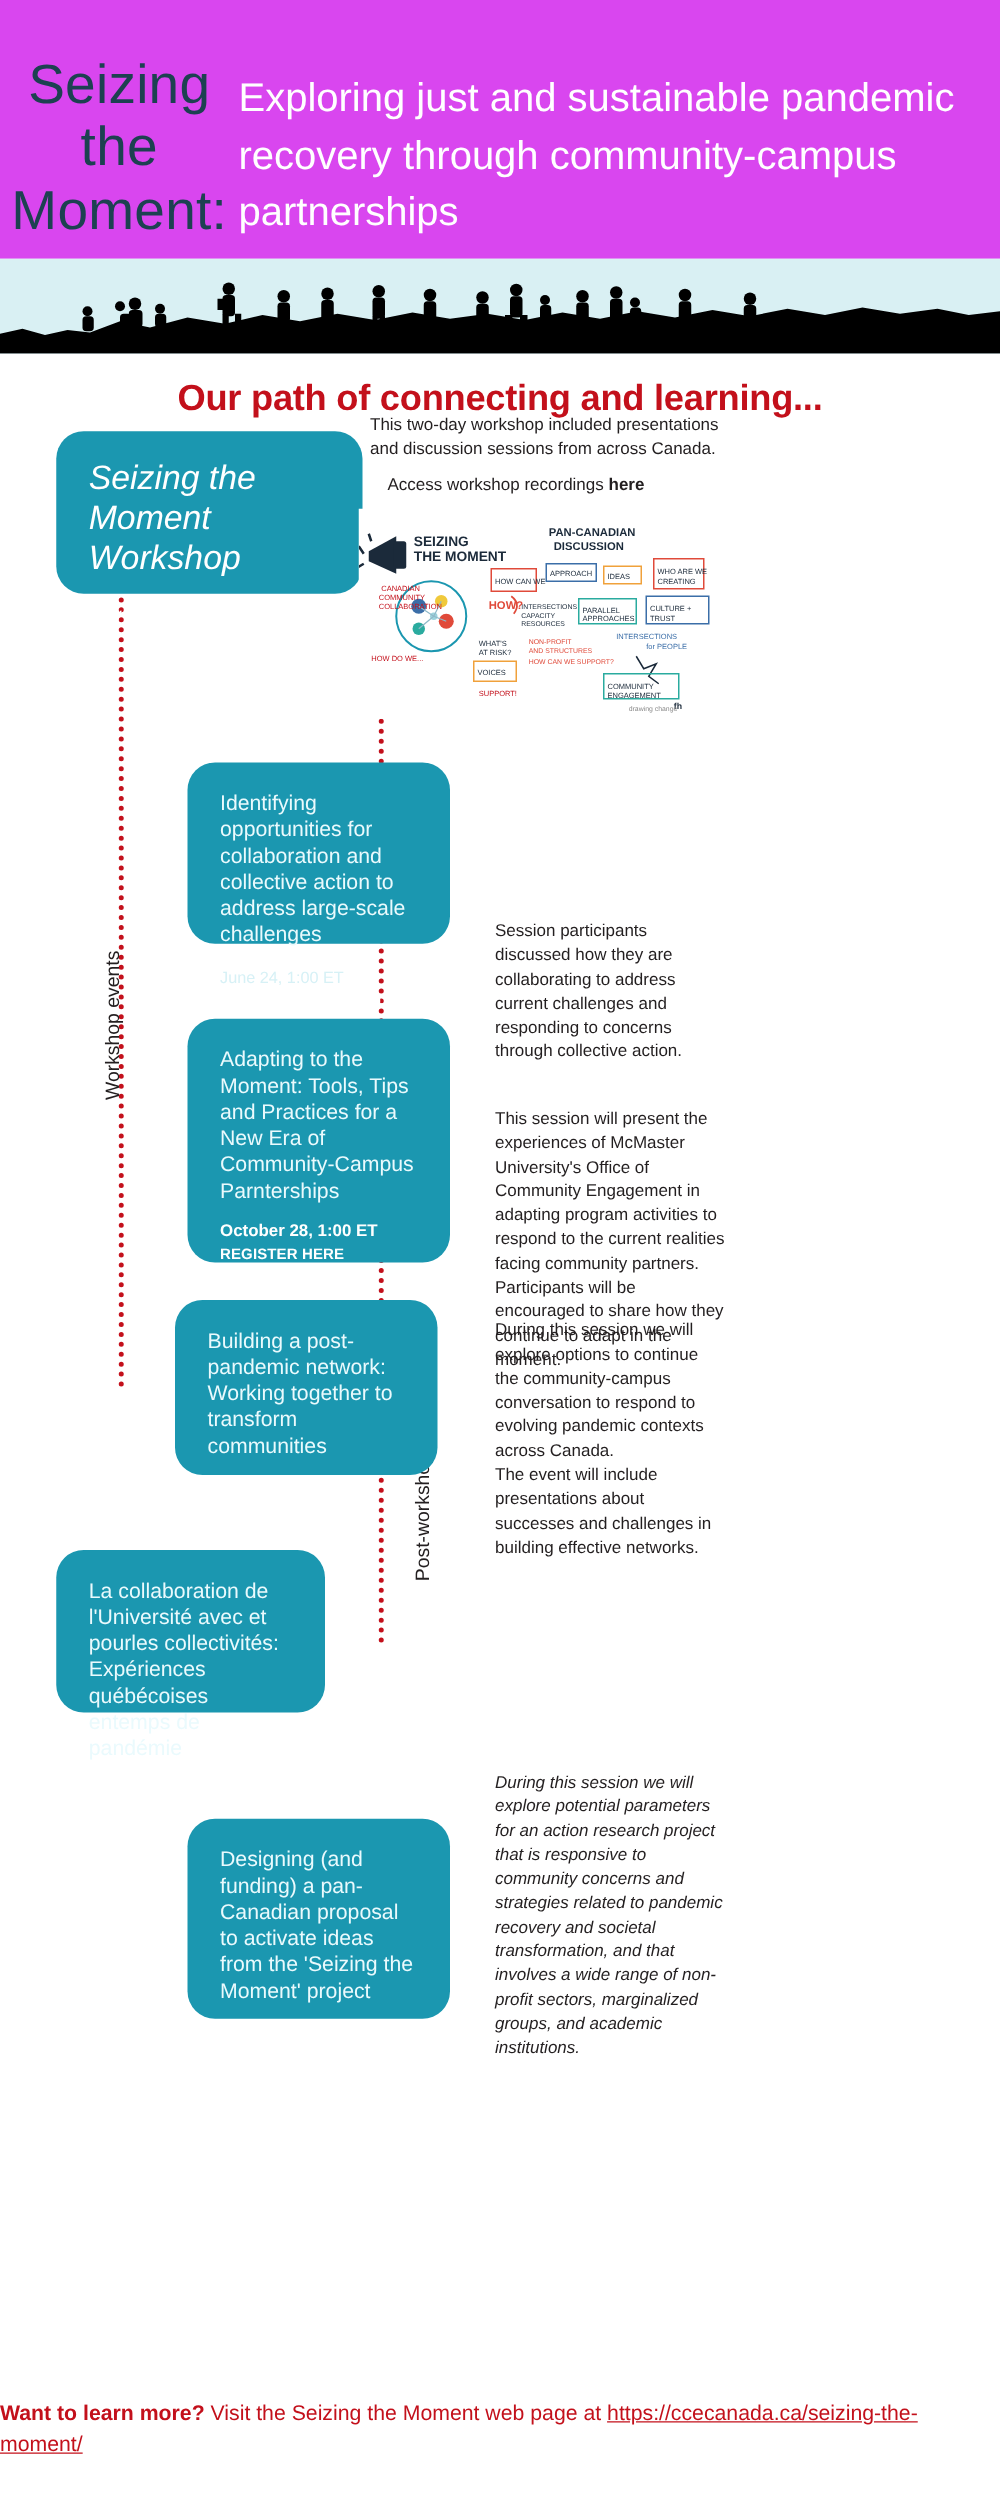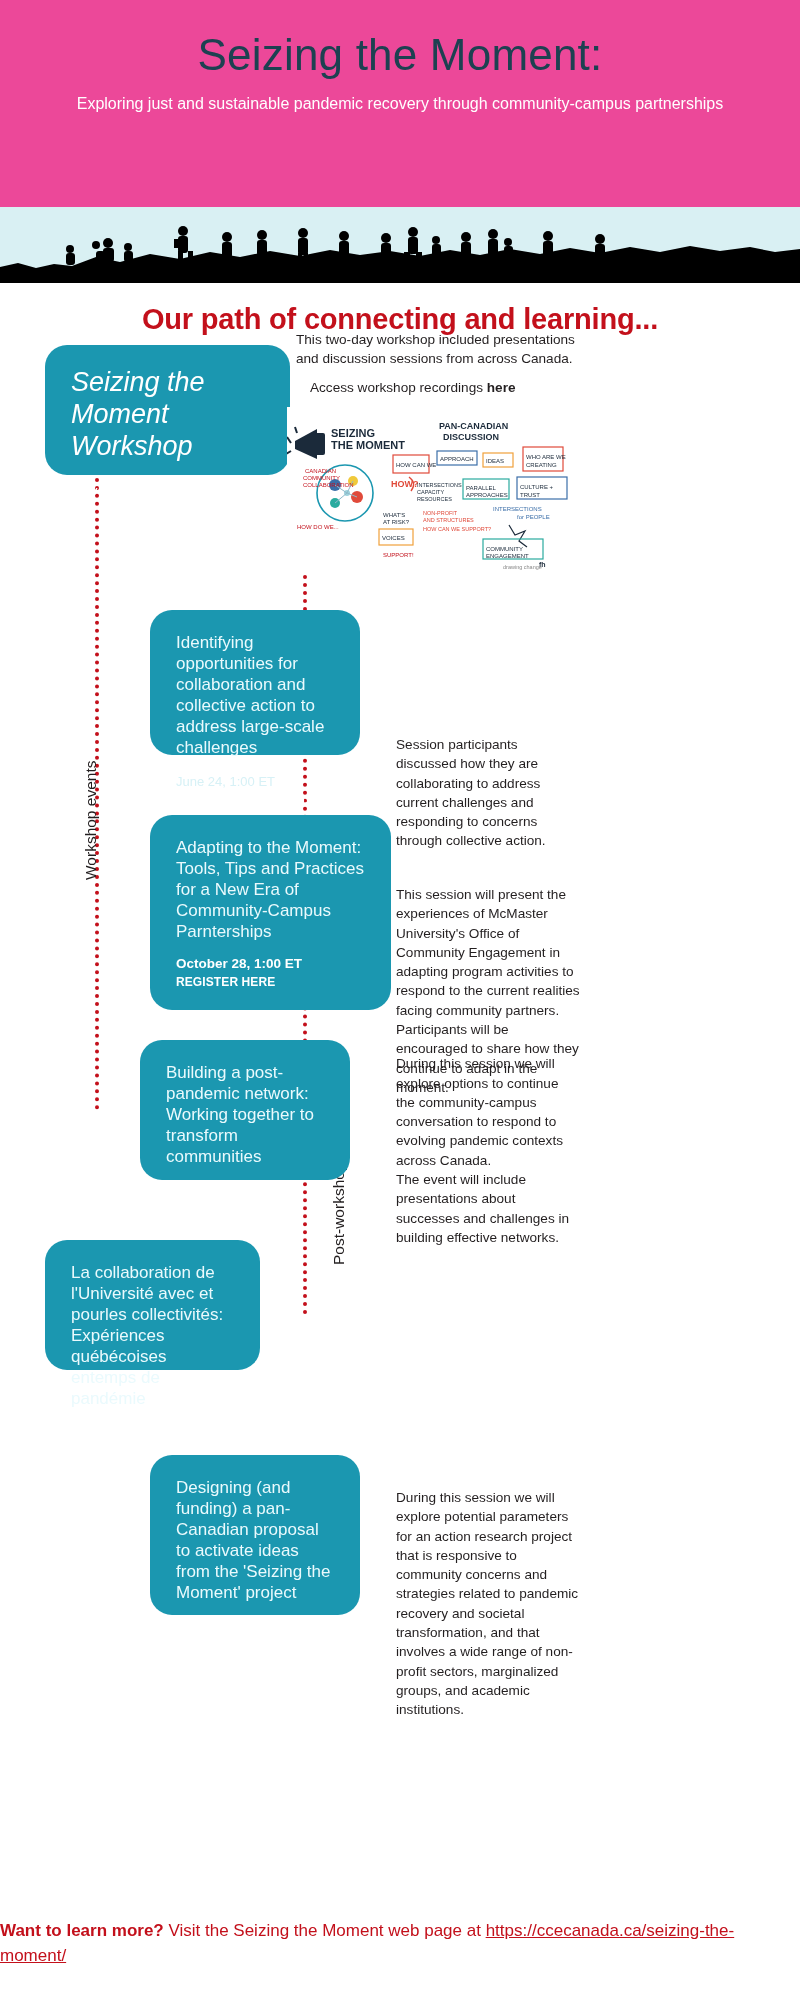--- a/index.html
+++ b/index.html
@@ -16,41 +16,40 @@
     overflow: hidden;
     background: #ffffff;
   }
 
   
   .banner {
     position: absolute;
     left: 0; top: 0;
     width: 800px;
     height: 207px;
-    background: #ec4899;
+    background: #d946ef;
     display: flex;
-    flex-direction: column;
+    flex-direction: row;
     align-items: center;
     justify-content: flex-start;
     padding-top: 30px;
   }
   .banner-title {
     color: #1d4151;
     font-size: 44px;
     font-weight: 400;
     letter-spacing: 0.2px;
     line-height: 1.15;
     text-align: center;
   }
   .banner-sub {
     color: #ffffff;
-    font-size: 16px;
+    font-size: 32px;
     font-weight: 400;
     line-height: 1.42;
-    text-align: center;
     margin-top: 12px;
     max-width: 700px;
   }
 
   
   .silhouette {
     position: absolute;
     left: 0; top: 207px;
     width: 800px;
     height: 76px;
@@ -341,21 +340,21 @@
 
   <div class="card" style="left:150px; top:610px; width:210px; height:145px;">
     <div class="card-title">Identifying opportunities for collaboration and collective action to address large-scale challenges</div>
     <div class="card-date-faint">June 24, 1:00 ET</div>
     <a class="card-link" href="#">ACCESS THE RECORDING HERE</a>
   </div>
   <div class="desc" style="left:396px; top:735px; width:185px;">
     <p>Session participants discussed how they are collaborating to address current challenges and responding to concerns through collective action.</p>
   </div>
 
-  <div class="card" style="left:150px; top:815px; width:241px; height:195px;">
+  <div class="card" style="left:150px; top:815px; width:210px; height:195px;">
     <div class="card-title">Adapting to the Moment: Tools, Tips and Practices for a New Era of Community-Campus Parnterships</div>
     <div class="card-date">October 28, 1:00 ET</div>
     <a class="card-link" href="#">REGISTER HERE</a>
   </div>
   <div class="desc" style="left:396px; top:885px; width:185px;">
     <p>This session will present the experiences of McMaster University's Office of Community Engagement in adapting program activities to respond to the current realities facing community partners. Participants will be encouraged to share how they continue to adapt in the moment.</p>
   </div>
 
   <div class="card" style="left:140px; top:1040px; width:210px; height:140px;">
     <div class="card-title">Building a post-pandemic network: Working together to transform communities</div>
@@ -370,21 +369,21 @@
   <div class="card" style="left:45px; top:1240px; width:215px; height:130px;">
     <div class="card-title">La collaboration de l'Université avec et pourles collectivités: Expériences québécoises entemps de pandémie</div>
     <div class="card-date">18 novembre, 1:00 ET</div>
   </div>
 
   <div class="card" style="left:150px; top:1455px; width:210px; height:160px;">
     <div class="card-title">Designing (and funding) a pan-Canadian proposal to activate ideas from the 'Seizing the Moment' project</div>
     <div class="card-date">November 24, 1:00 ET</div>
     <a class="card-link" href="#">REGISTER HERE</a>
   </div>
-  <div class="desc" style="left:396px; top:1488px; width:185px;">
+  <div class="desc" style="left:396px; top:1416px; width:185px;font-style:italic;">
     <p>During this session we will explore potential parameters for an action research project that is responsive to community concerns and strategies related to pandemic recovery and societal transformation, and that involves a wide range of non-profit sectors, marginalized groups, and academic institutions.</p>
   </div>
 
   <div class="footer">
     <b>Want to learn more?</b><span> Visit the Seizing the Moment web page at </span><a href="#">https://ccecanada.ca/seizing-the-moment/</a>
   </div>
 
 </div>
 
 </body></html>

